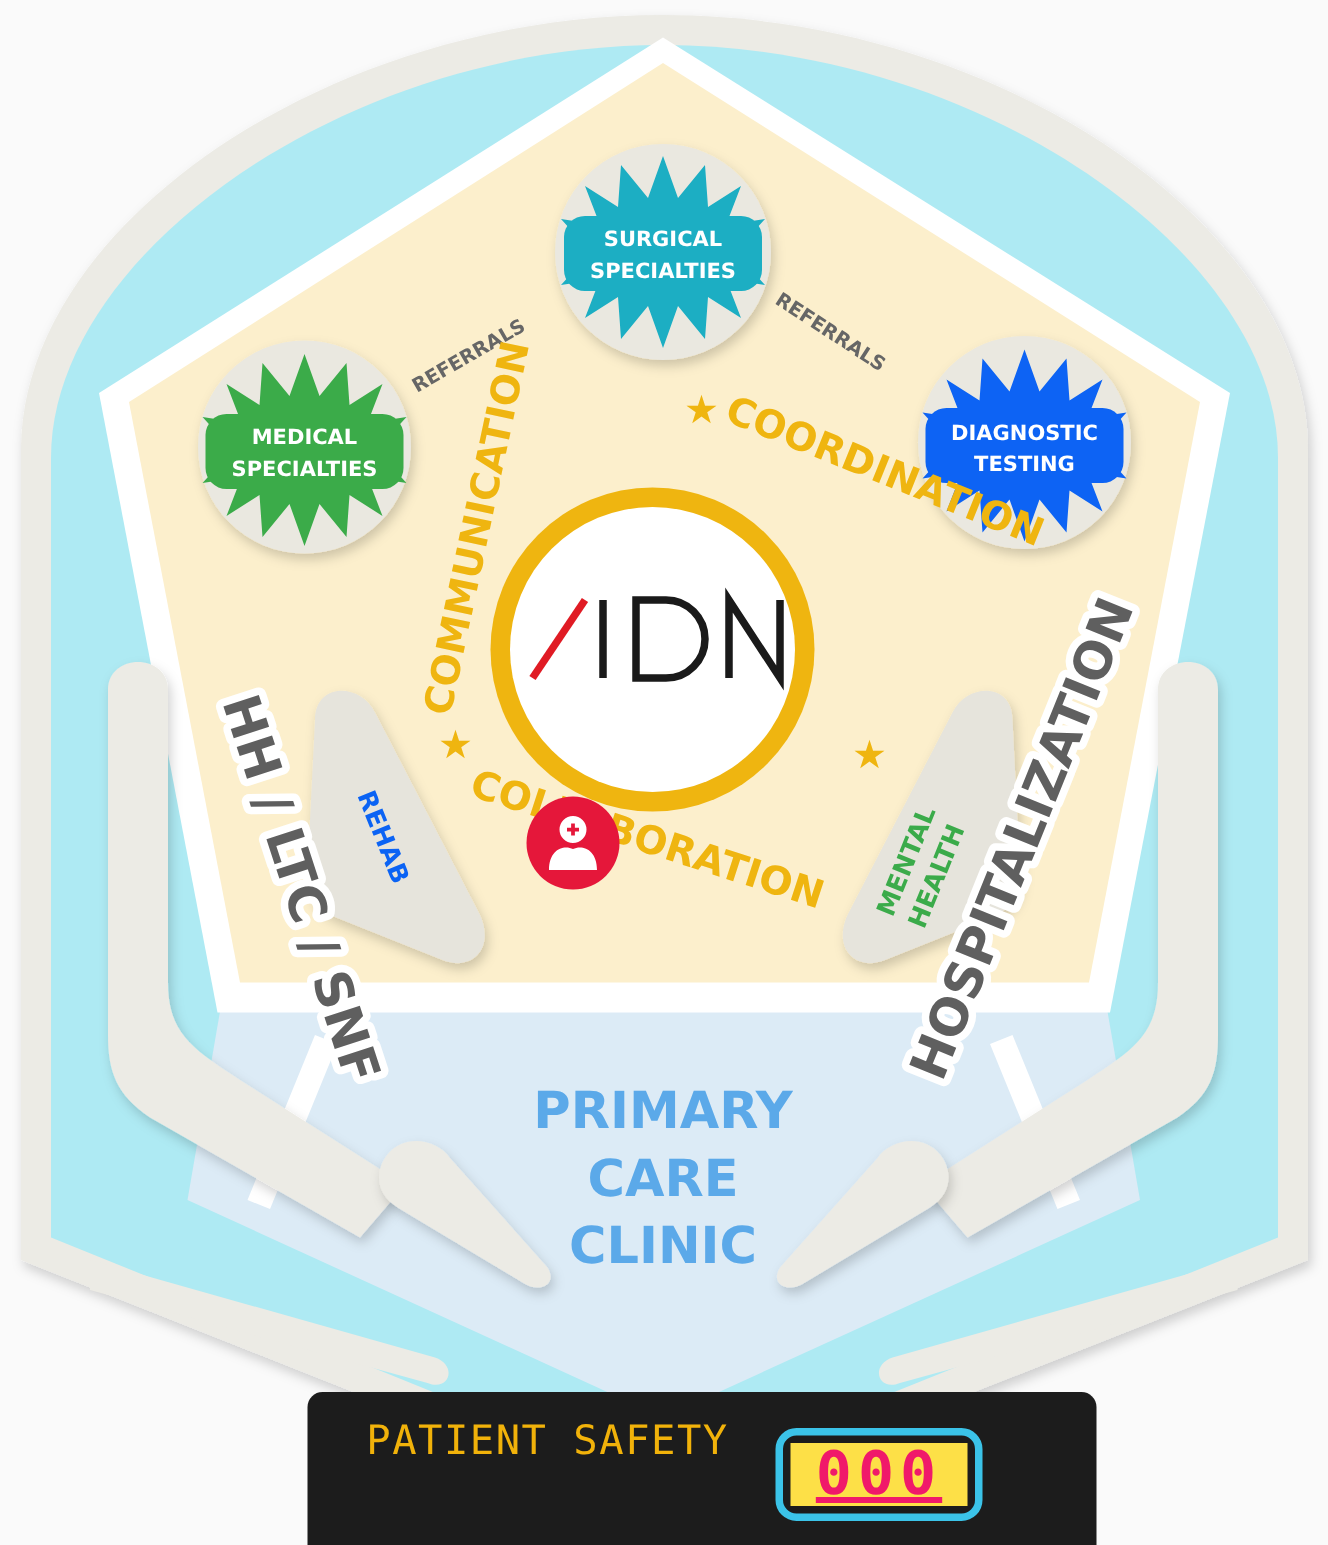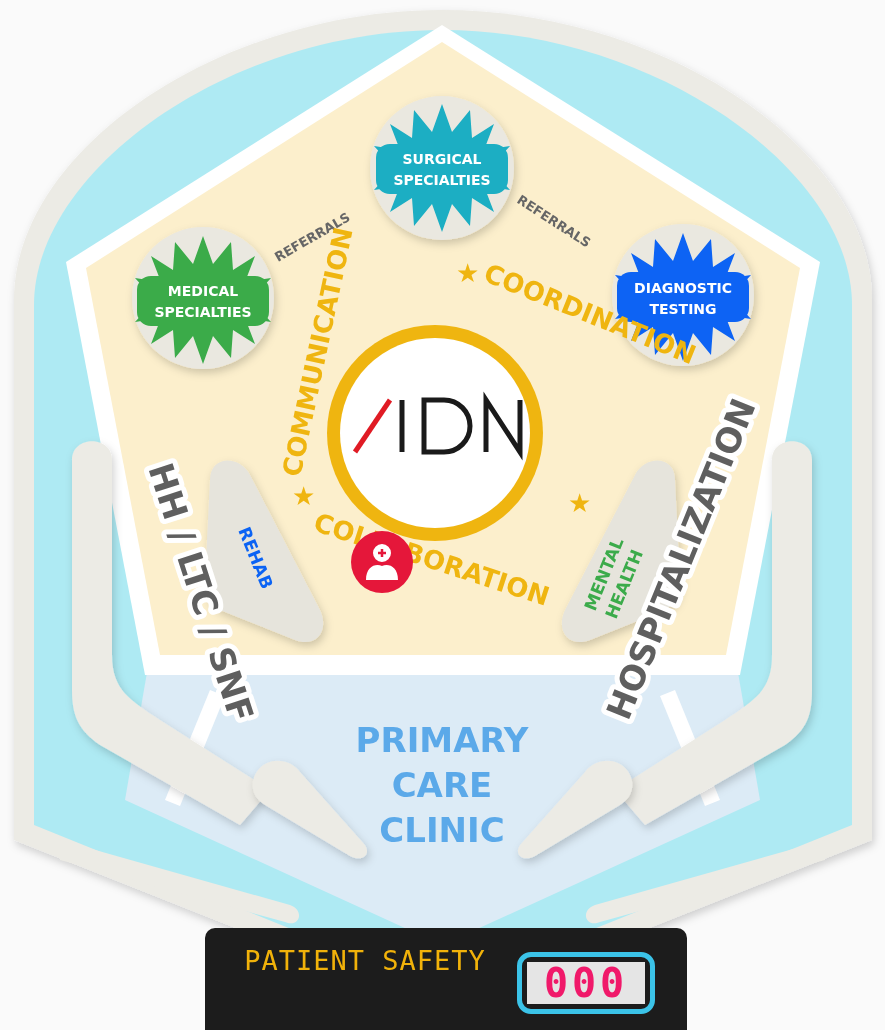--- a/index.html
+++ b/index.html
@@ -6,29 +6,29 @@
   body { width: 885px; height: 1030px; position: relative; overflow: hidden;
          font-family: "DejaVu Sans", "Liberation Sans", sans-serif; }
   svg.stage { position: absolute; left: 0; top: 0; width: 885px; height: 1030px; }
   .lbl { font-family: "DejaVu Sans", "Liberation Sans", sans-serif; font-weight: bold; }
   .badge-text { font-family: "DejaVu Sans", sans-serif; font-weight: bold; fill: #ffffff; font-size: 14px; }
   .ring-text { font-family: "DejaVu Sans", sans-serif; font-weight: bold; fill: #efb510; font-size: 26px; }
   .referral { font-family: "DejaVu Sans", sans-serif; font-weight: bold; fill: #666666; font-size: 13px; }
   .side-text { font-family: "DejaVu Sans", sans-serif; font-weight: bold; fill: #5f5f5f; font-size: 34px; }
   .primary { font-family: "DejaVu Sans", sans-serif; font-weight: bold; fill: #5ba9e9; font-size: 34px; }
   .scoreboard { position: absolute; left: 205px; top: 928px; width: 482px; height: 102px;
-                background: #1c1c1c; border-radius: 10px 10px 0 0; }
+                background: #1c1c1c; border-radius: 10px 10px 0 0; padding-left: 44px; }
   .score-label { position: absolute; left: 10px; top: 16px; width: 300px; text-align: center;
                  font-family: "DejaVu Sans Mono", "Liberation Mono", monospace; color: #f1b20a;
                  font-size: 27px; line-height: 33px; letter-spacing: 1px; }
   .score-box { position: absolute; left: 312px; top: 24px; width: 138px; height: 62px;
                border: 5px solid #3bc3e8; border-radius: 14px; box-sizing: border-box; }
-  .score-inner { position: absolute; left: 5px; top: 5px; right: 5px; bottom: 5px; background: #e5e5e5;
+  .score-inner { position: absolute; left: 5px; top: 5px; right: 5px; bottom: 5px; background: #fde047;
                  display: flex; align-items: center; justify-content: center;
-                 font-family: "DejaVu Sans Mono", monospace; color: #f0196a; font-size: 40px; font-weight: bold; letter-spacing: 4px; }
+                 font-family: "DejaVu Sans Mono", monospace; color: #f0196a; font-size: 40px; font-weight: bold; letter-spacing: 4px; text-decoration: underline; }
 </style>
 </head>
 <body>
 
 <svg class="stage" viewBox="0 0 885 1030" xmlns="http://www.w3.org/2000/svg">
   <defs>
     <filter id="shadow" x="-20%" y="-20%" width="140%" height="140%">
       <feDropShadow dx="2" dy="4" stdDeviation="4" flood-color="#000" flood-opacity="0.18"></feDropShadow>
     </filter>
     <path id="arc-top" d="M 285,440 A 160,160 0 0 1 605,440"></path>

